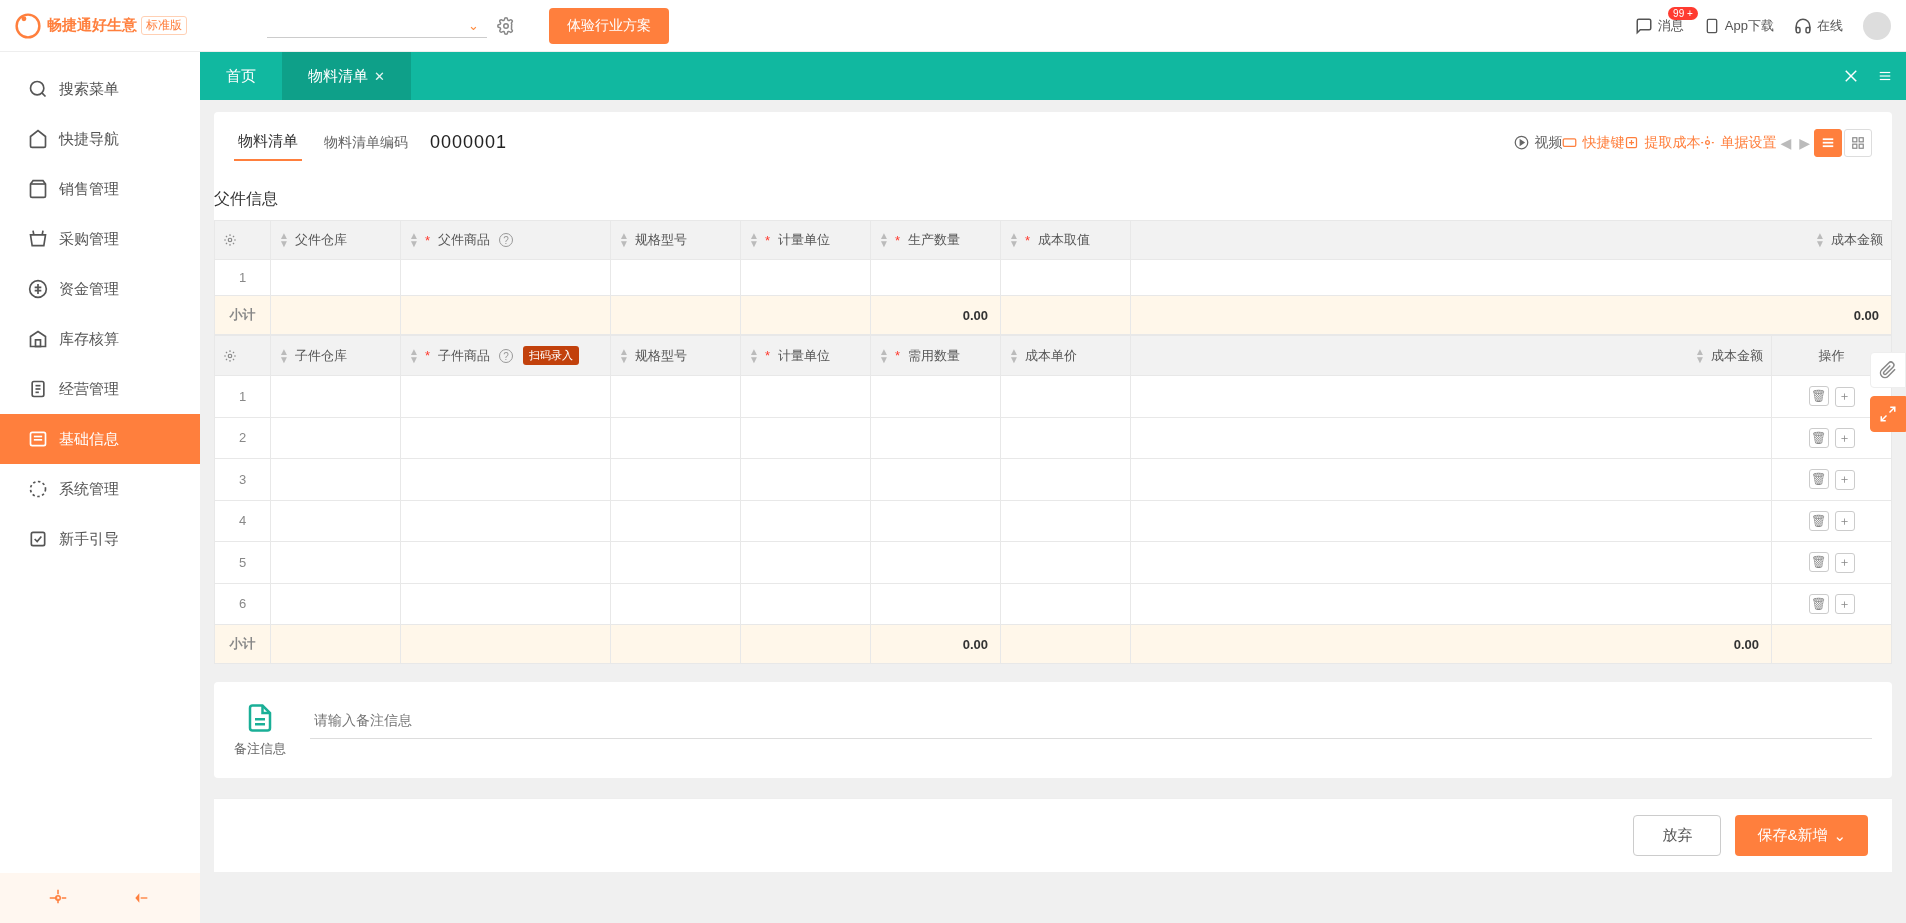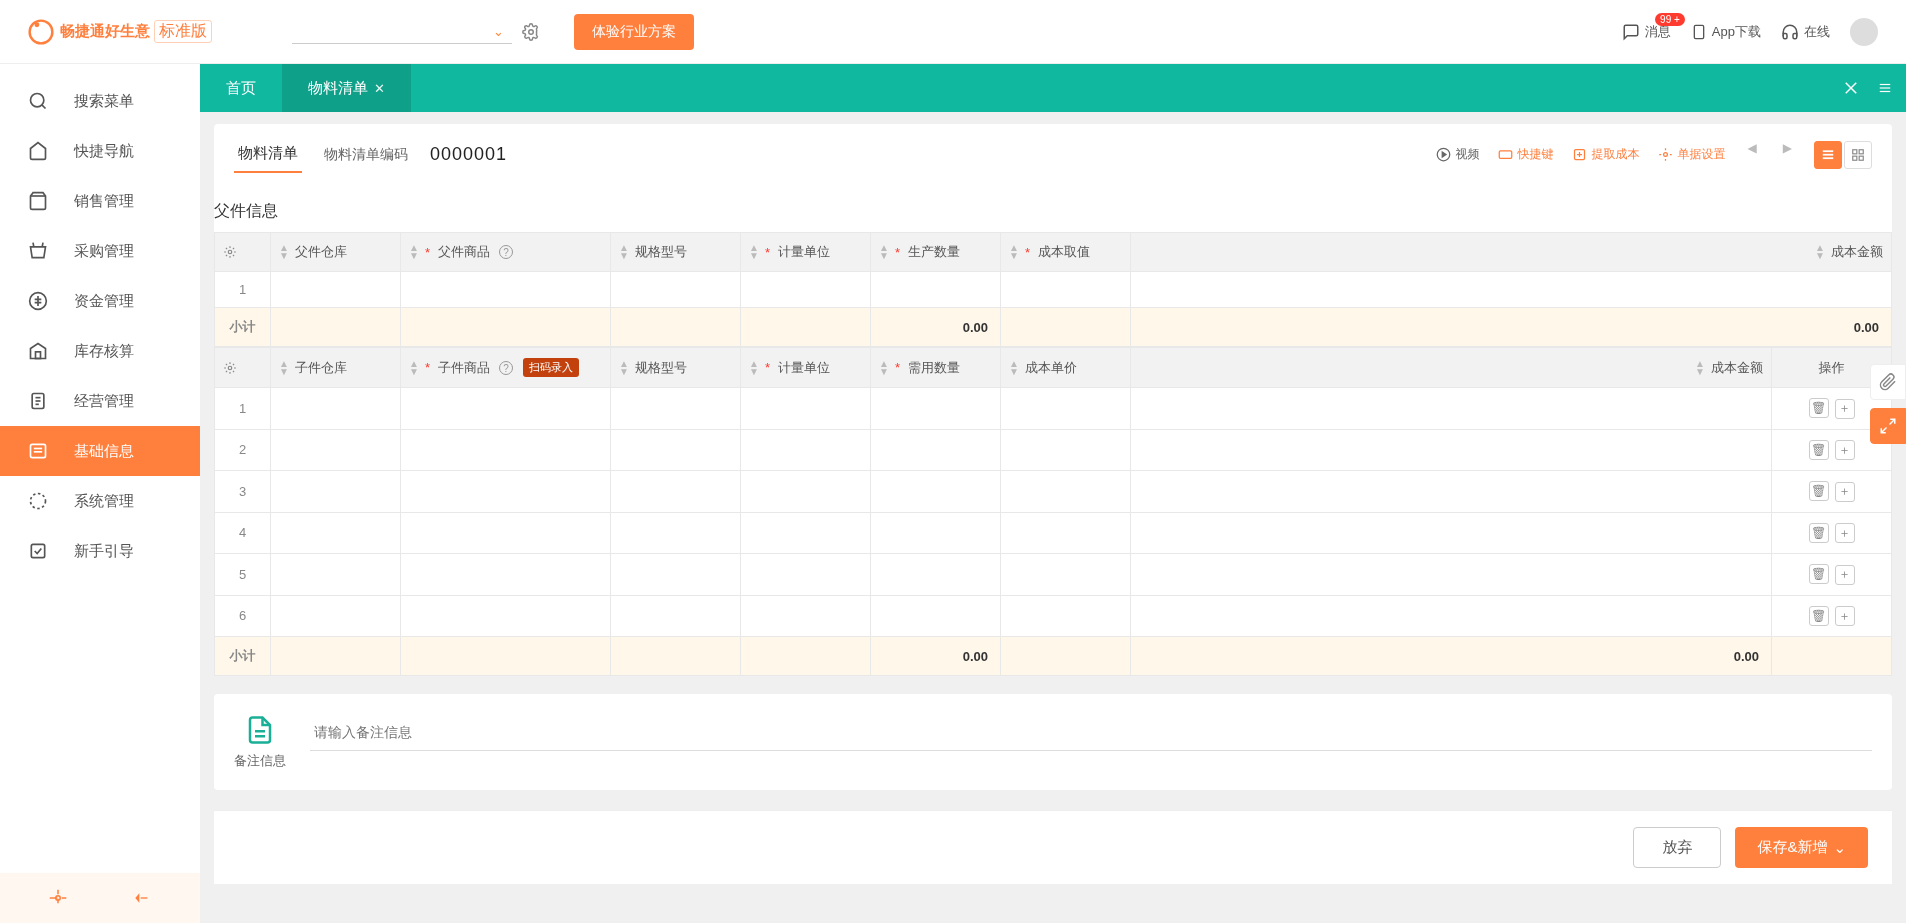--- a/index.html
+++ b/index.html
@@ -1,51 +1,51 @@
 <!DOCTYPE html>
 <html><head>
 <meta charset="utf-8">
 <style>
 * { margin: 0; padding: 0; box-sizing: border-box; font-family: "Microsoft YaHei", Arial, sans-serif; }
 body { background: #f5f5f5; font-size: 13px; color: #333; width: 1906px; height: 923px; overflow: hidden; }
 .app { display: flex; flex-direction: column; height: 923px; }
-.topbar { height: 64px; background: #fff; display: flex; align-items: center; padding: 0 28px; border-bottom: 1px solid #eee; }
+.topbar { height: 52px; background: #fff; display: flex; align-items: center; padding: 0 15px; border-bottom: 1px solid #eee; }
 .logo { display: flex; align-items: center; gap: 6px; }
 .logo-icon { width: 26px; height: 26px; }
 .logo-text { color:#ff7f3d; font-weight:600; font-size:15px; }
-.logo-badge { color:#ff7f3d; border:1px solid #ffd0b4; font-size:16px; padding:0 4px; border-radius:3px; margin-left:4px; }
+.logo-badge { color:#ff7f3d; border:1px solid #ffd0b4; font-size:12px; padding:0 4px; border-radius:3px; margin-left:4px; }
 .org-sel { margin-left: 80px; display:flex; align-items:center; gap:10px; min-width: 270px; }
 .org-box { border-bottom:1px solid #ccc; padding:4px 8px; display:flex; align-items:center; gap:8px; color:#666; min-width:220px; cursor:pointer;}
 .chev-down { color:#ff8a3d; }
 .gear-top { color:#888; cursor:pointer; }
 .btn-orange { background:#ff7f3d; color:#fff; border:none; padding:9px 18px; border-radius:4px; font-size:14px; cursor:pointer; margin-left:12px; }
 .top-right { margin-left:auto; display:flex; align-items:center; gap:20px; }
 .tr-item { display:flex; align-items:center; gap:5px; color:#555; cursor:pointer; position:relative; }
 .badge-99 { position:absolute; top:-10px; right:-14px; background:#ff3b30; color:#fff; font-size:10px; padding:1px 5px; border-radius:8px; }
 .avatar { width:28px; height:28px; border-radius:50%; background:#ddd; }
 .body-wrap { display:flex; flex:1; min-height:0; }
 .sidebar { width:200px; background:#fff; display:flex; flex-direction:column; padding-top:12px; }
-.side-item { display:flex; align-items:center; gap:26px; padding:15px 28px; color:#555; cursor:pointer; font-size:15px; }
+.side-item { display:flex; align-items:center; gap:11px; padding:15px 28px; color:#555; cursor:pointer; font-size:15px; }
 .side-item.active { background:#ff7f3d; color:#fff; }
 .side-spacer { flex:1; }
 .side-bottom { display:flex; align-items:center; justify-content:space-around; padding:16px; background:#fff7f0; }
 .side-bottom span { color:#ff7f3d; cursor:pointer; }
 .main { flex:1; display:flex; flex-direction:column; min-width:0; background:#f0f0f0; position:relative; }
 .tabbar { height:48px; background:#11b8a0; display:flex; align-items:stretch; color:#fff; }
 .tabbar-tab { padding:0 26px; display:flex; align-items:center; gap:6px; cursor:pointer; font-size:15px; }
 .tabbar-tab.active { background:#0ea089; }
 .tabbar-tab .close-x { font-size:13px; opacity:.9; }
 .tabbar-right { margin-left:auto; display:flex; align-items:center; gap:16px; padding-right:12px; }
 .tabbar-icon { cursor:pointer; display:flex; align-items:center; }
 .content { flex:1; overflow:auto; padding: 0 14px 14px; }
 .page-head { background:#fff; padding:12px 20px; display:flex; align-items:center; gap:22px; border-radius:4px 4px 0 0; margin-top:12px; }
 .page-tab { padding:8px 4px; font-size:15px; color:#333; border-bottom:2px solid #ff7f3d; cursor:pointer; }
 .bom-code-label { color:#666; font-size:14px; }
 .bom-code { font-size:18px; letter-spacing:1px; color:#222; }
-.head-actions { margin-left:auto; display:flex; gap:18px; font-size:12px; }
+.head-actions { margin-left:auto; display:flex; align-items:center; font-size:14px; }
 .ha-item { display:flex; align-items:center; gap:5px; cursor:pointer; color:#666; }
 .ha-item.orange { color:#ff7f3d; }
 .nav-arrow { color:#bbb; padding:0 4px; cursor:pointer; }
 .view-switch { display:flex; gap:2px; }
 .vs-btn { width:28px; height:28px; display:flex; align-items:center; justify-content:center; border:1px solid #ddd; cursor:pointer; color:#888; border-radius:3px;}
 .vs-btn.active { background:#ff7f3d; color:#fff; border-color:#ff7f3d; }
 .section-title { font-size:16px; color:#333; padding:16px 0 10px; background:#fff; }
 .table-wrap { background:#fff; }
 .tbl { width:100%; border-collapse:collapse; table-layout:fixed; }
 .tbl th, .tbl td { border:1px solid #e8e8e8; padding:10px 8px; font-size:13px; text-align:left; background:#fff; overflow:hidden; white-space:nowrap; text-overflow:ellipsis; }

